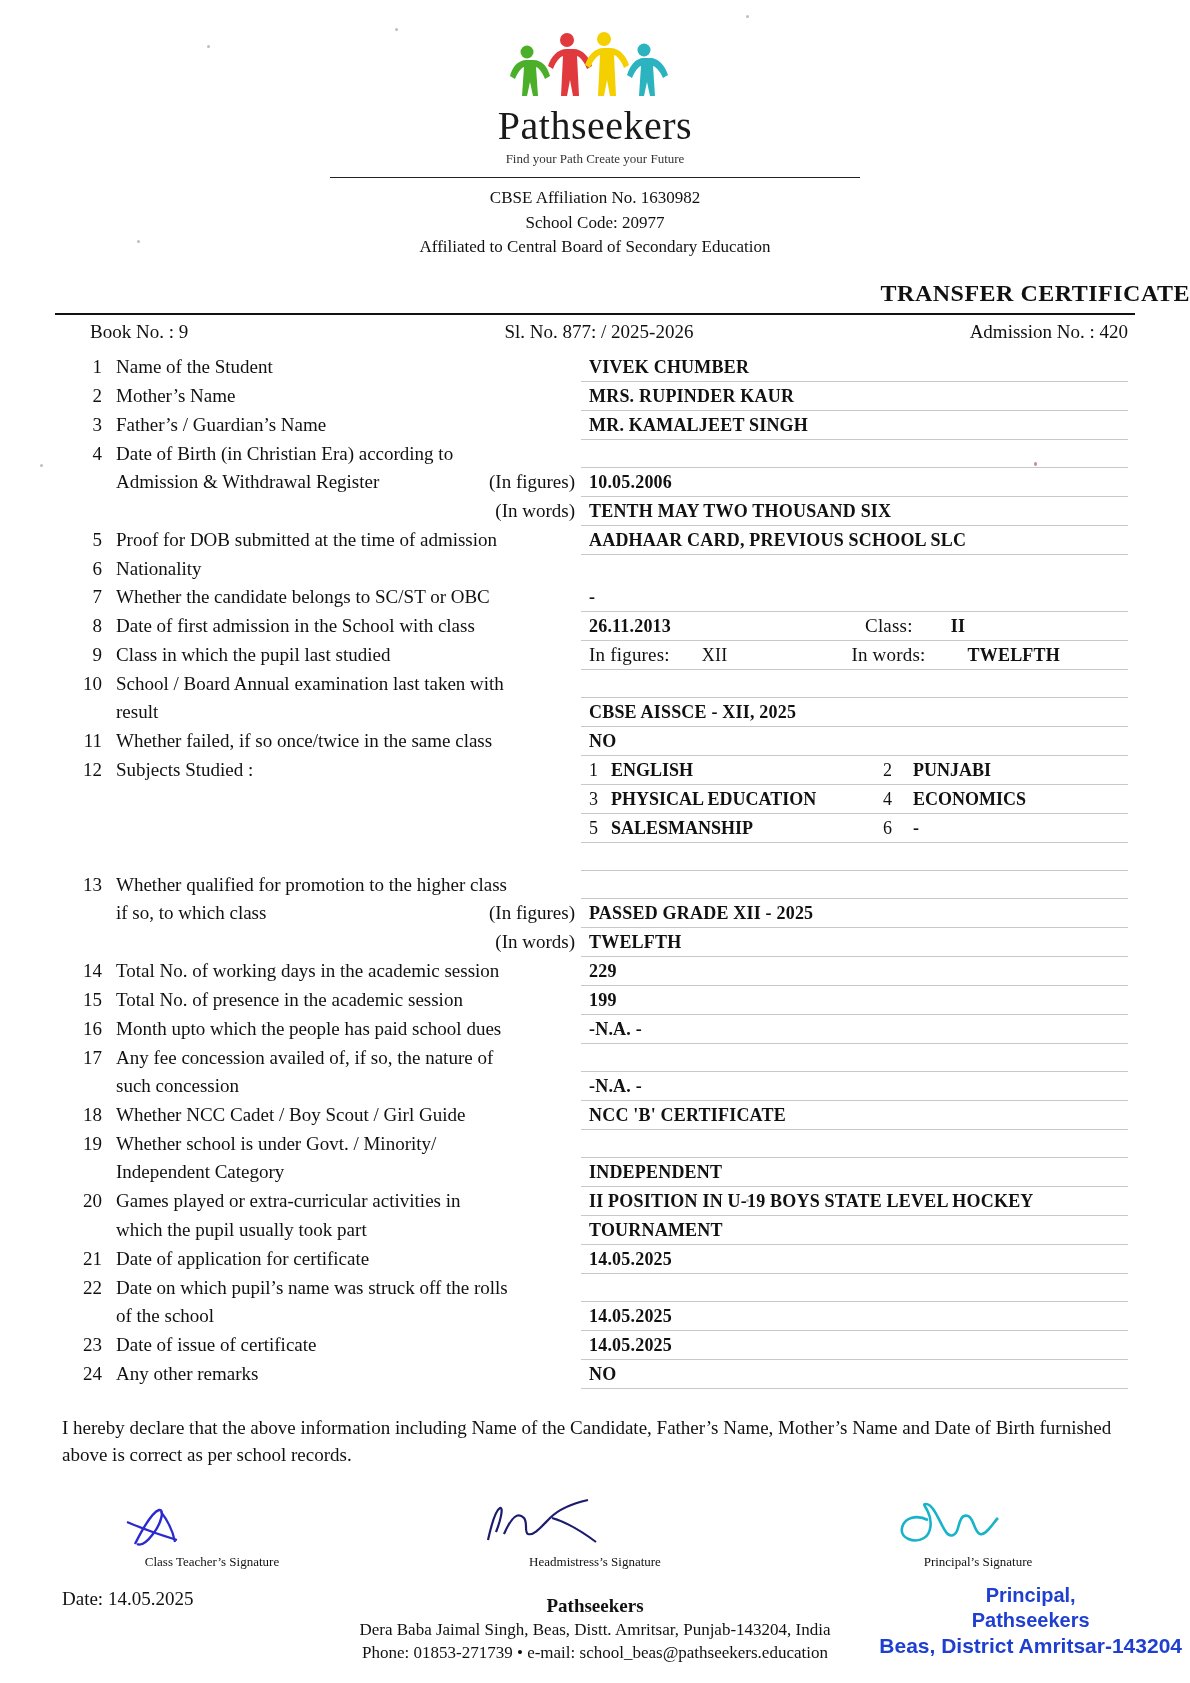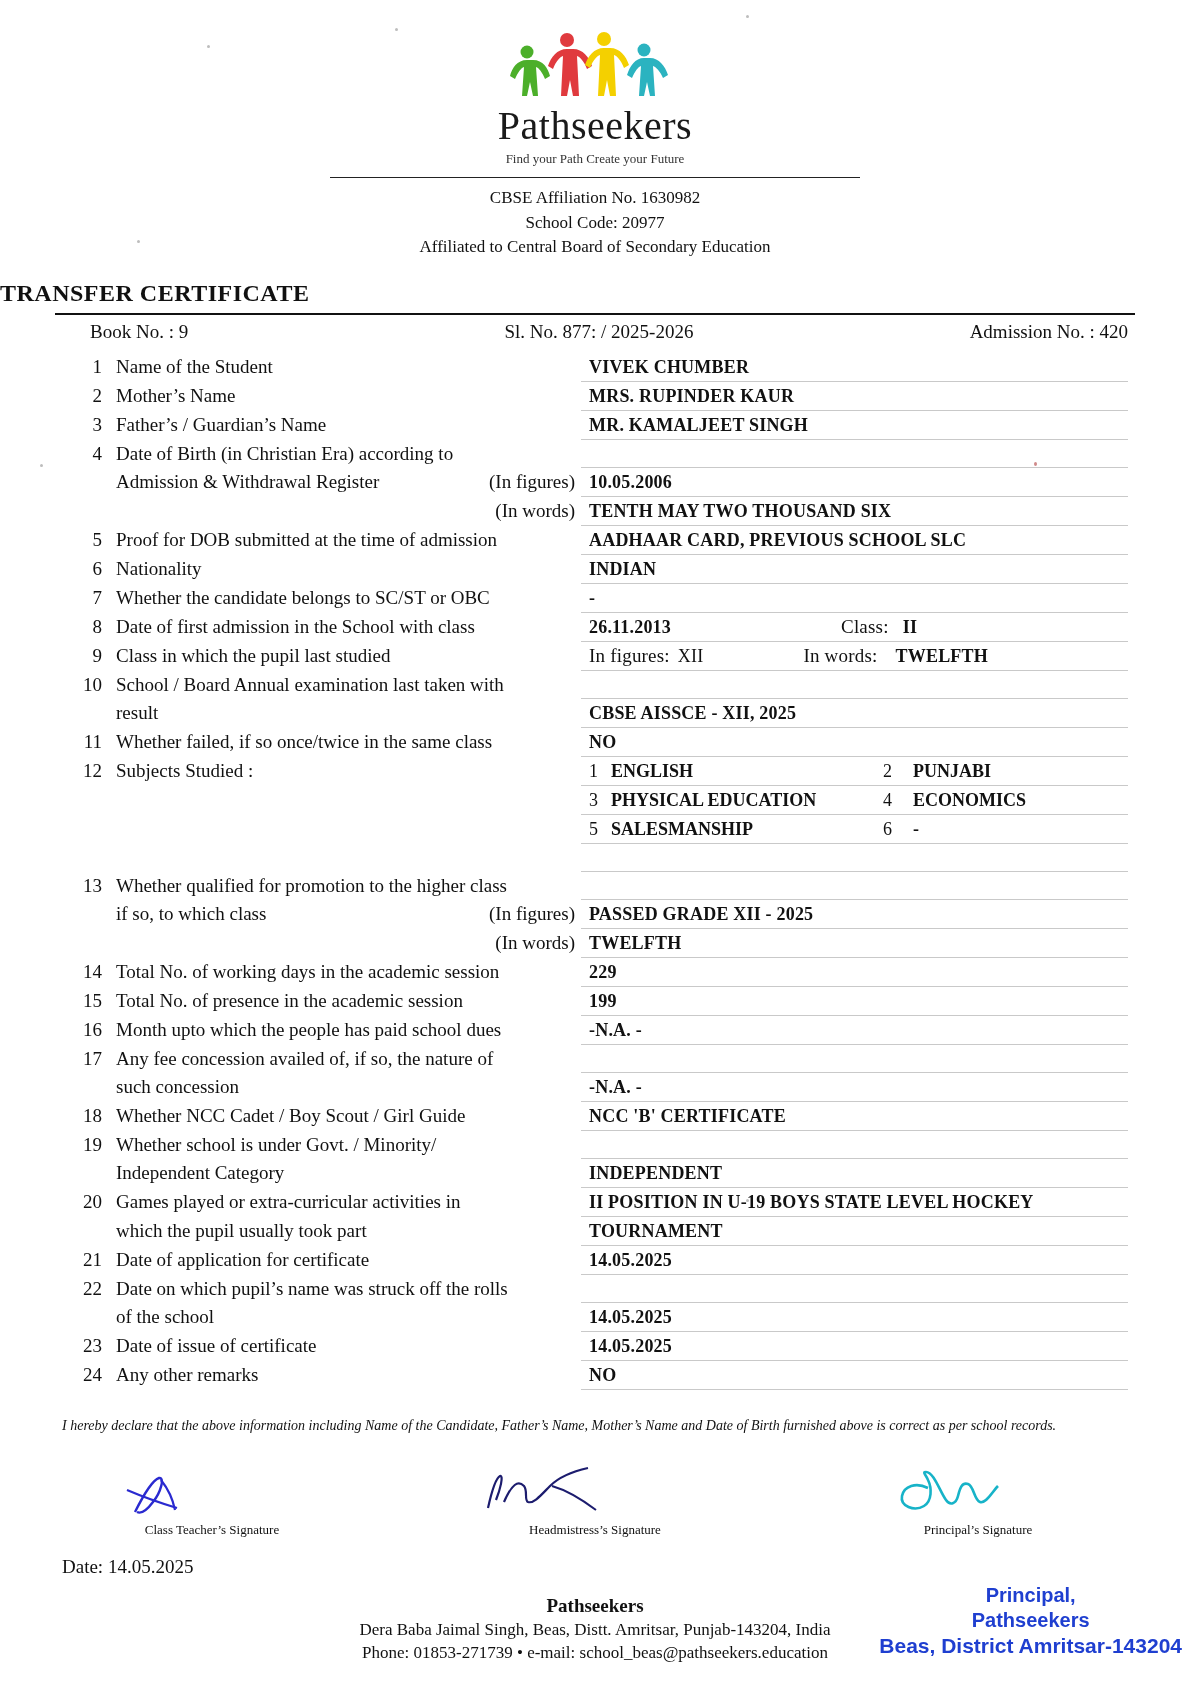--- a/index.html
+++ b/index.html
@@ -54,21 +54,21 @@
     margin: 10px auto 0 auto;
     border-bottom: 1.5px solid #222;
   }
   .affil {
     text-align: center;
     font-size: 17px;
     line-height: 1.45;
     margin-top: 8px;
   }
   .title {
-    text-align: left;
+    text-align: right;
     font-weight: bold;
     font-size: 24px;
     letter-spacing: 0.5px;
     margin-top: 20px;
   }
   .title-rule {
     border-bottom: 2px solid #111;
     margin: 6px 55px 0 55px;
   }
 
@@ -118,20 +118,21 @@
     border-bottom: 1px solid #c9c9c9;
     padding-left: 8px;
     min-height: 28px;
     box-sizing: border-box;
     letter-spacing: 0.2px;
   }
   .value.blank { font-weight: normal; }
   .value-flex {
     display: flex;
     align-items: baseline;
+    gap: 24px;
   }
   .value-flex .v-main { flex: 0 0 auto; }
   .value-flex .v-lbl {
     font-weight: normal;
     margin-left: 58px;
     font-size: 19px;
   }
   .value-flex .v-second { margin-left: 14px; }
 
   .subjects {
@@ -166,23 +167,22 @@
   .subj-name2 {
     font-weight: bold;
     font-size: 18px;
     line-height: 28px;
     flex: 1;
   }
 
   
   .decl {
     margin: 26px 62px 0 62px;
-    font-size: 14px;
+    font-size: 19px;
     line-height: 1.4;
-    font-style: italic;
   }
 
   
   .sig-area {
     margin: 40px 62px 0 62px;
     display: flex;
     justify-content: space-between;
     position: relative;
   }
   .sig-block {
@@ -335,21 +335,20 @@
 
     <div class="row">
       <div class="num">5</div>
       <div class="label">Proof for DOB submitted at the time of admission</div>
       <div class="value">AADHAAR CARD, PREVIOUS SCHOOL SLC</div>
     </div>
 
     <div class="row">
       <div class="num">6</div>
       <div class="label">Nationality</div>
-      <div class="value">INDIAN</div>
     </div>
 
     <div class="row">
       <div class="num">7</div>
       <div class="label">Whether the candidate belongs to SC/ST or OBC</div>
       <div class="value">-</div>
     </div>
 
     <div class="row">
       <div class="num">8</div>

